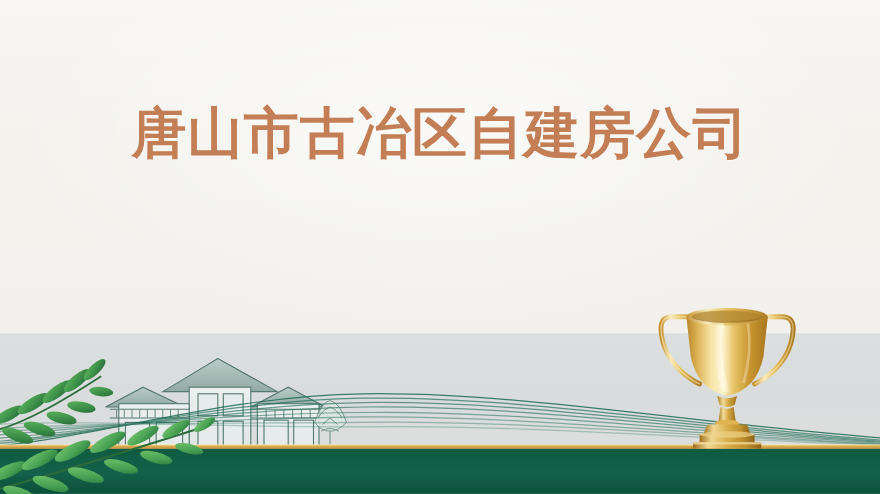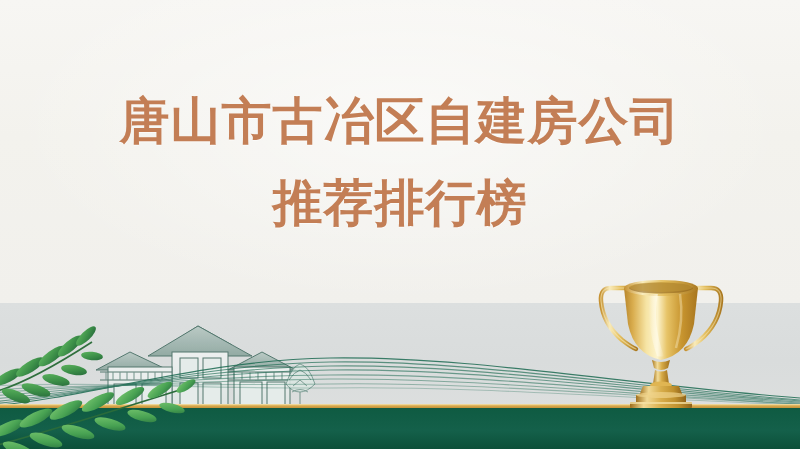--- a/index.html
+++ b/index.html
@@ -81,21 +81,20 @@
 <body>
 
 <div id="poster">
 
   <div class="bg-top"></div>
   <div class="bg-bottom"></div>
   <div class="bg-vignette"></div>
 
   <div class="headline">
     <span class="line line-1">唐山市古冶区自建房公司</span>
-    <span class="line line-2">推荐排行榜</span>
   </div>
 
   <svg class="scenery" viewBox="0 0 800 449">
     <defs>
       <linearGradient id="glassG" x1="0" y1="0" x2="0" y2="1">
         <stop offset="0%" stop-color="#eef2f1"></stop>
         <stop offset="100%" stop-color="#dfe6e4"></stop>
       </linearGradient>
       <linearGradient id="roofG" x1="0" y1="0" x2="0" y2="1">
         <stop offset="0%" stop-color="#b9c9c4"></stop>

